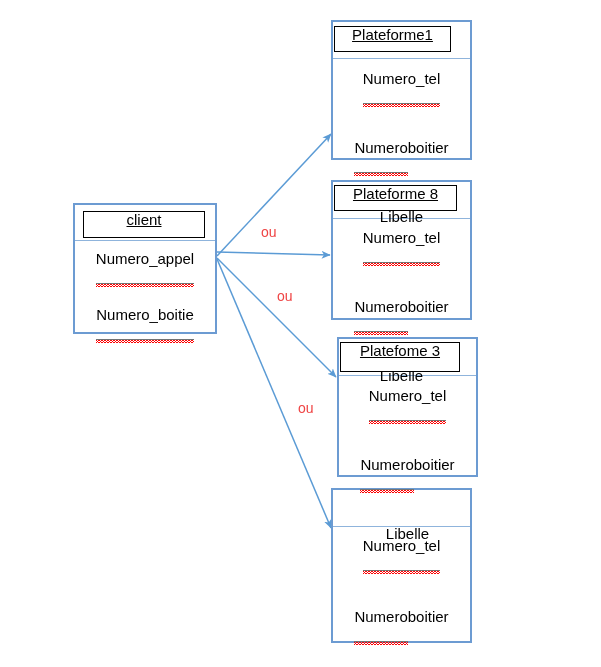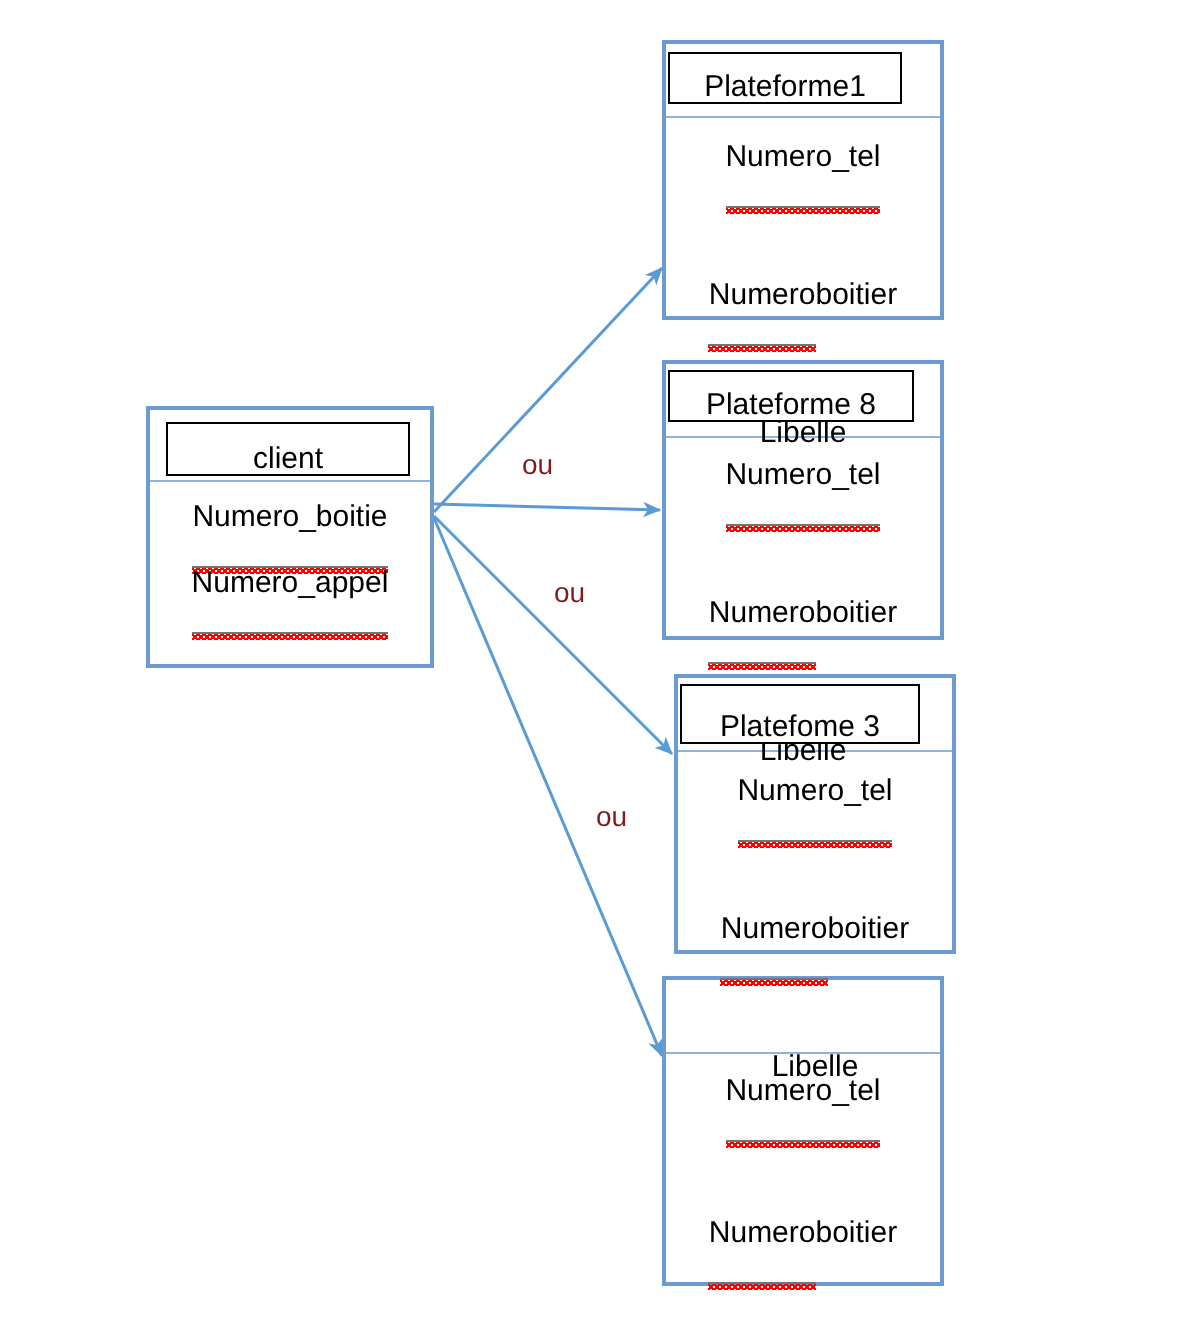--- a/index.html
+++ b/index.html
@@ -42,22 +42,23 @@
     z-index: 2;
   }
 
   .entity-title-wrap {
     position: absolute;
     box-sizing: border-box;
     border: 1px solid #000000;
     background: #ffffff;
     z-index: 3;
     display: flex;
-    align-items: flex-end;
+    align-items: flex-start;
     justify-content: center;
+    text-decoration: underline;
   }
   .entity-title {
     font-size: 15px;
     line-height: 1;
     color: #000000;
     white-space: nowrap;
   }
 
   
   .entity-divider {
@@ -105,21 +106,21 @@
   .plain {
     display: inline-block;
     margin-top: 16px;
   }
 
   
   .ou {
     position: absolute;
     font-size: 14px;
     line-height: 1;
-    color: #7f1d1d;
+    color: #ef4444;
     z-index: 4;
     white-space: nowrap;
   }
 </style>
 </head>
 <body>
 
 <div id="canvas">
 
   <svg id="connectors" viewBox="0 0 601 667" width="601" height="667">
@@ -138,25 +139,25 @@
     <line x1="217" y1="259" x2="331" y2="528" stroke="#5B9BD5" stroke-width="1.5" marker-end="url(#ah)"></line>
   </svg>
 
   <div class="entity" style="left:73px; top:203px; width:144px; height:131px;">
   </div>
   <div class="entity-divider" style="left:75px; top:240px; width:140px;"></div>
   <div class="entity-title-wrap" style="left:83px; top:211px; width:122px; height:27px;">
     <span class="entity-title">client</span>
   </div>
   <div class="attr-list" style="left:73px; top:251px; width:144px;">
-    <div class="attr">
-      <span class="u">Numero_boitie</span>
-    </div>
     <div class="attr" style="margin-bottom:23px;">
       <span class="u">Numero_appel</span>
+    </div>
+    <div class="attr">
+      <span class="u">Numero_boitie</span>
     </div>
   </div>
 
   <div class="entity" style="left:331px; top:20px; width:141px; height:140px;">
   </div>
   <div class="entity-divider" style="left:333px; top:58px; width:137px;"></div>
   <div class="entity-title-wrap" style="left:334px; top:26px; width:117px; height:26px;">
     <span class="entity-title">Plateforme1</span>
   </div>
   <div class="attr-list" style="left:331px; top:71px; width:141px;">

